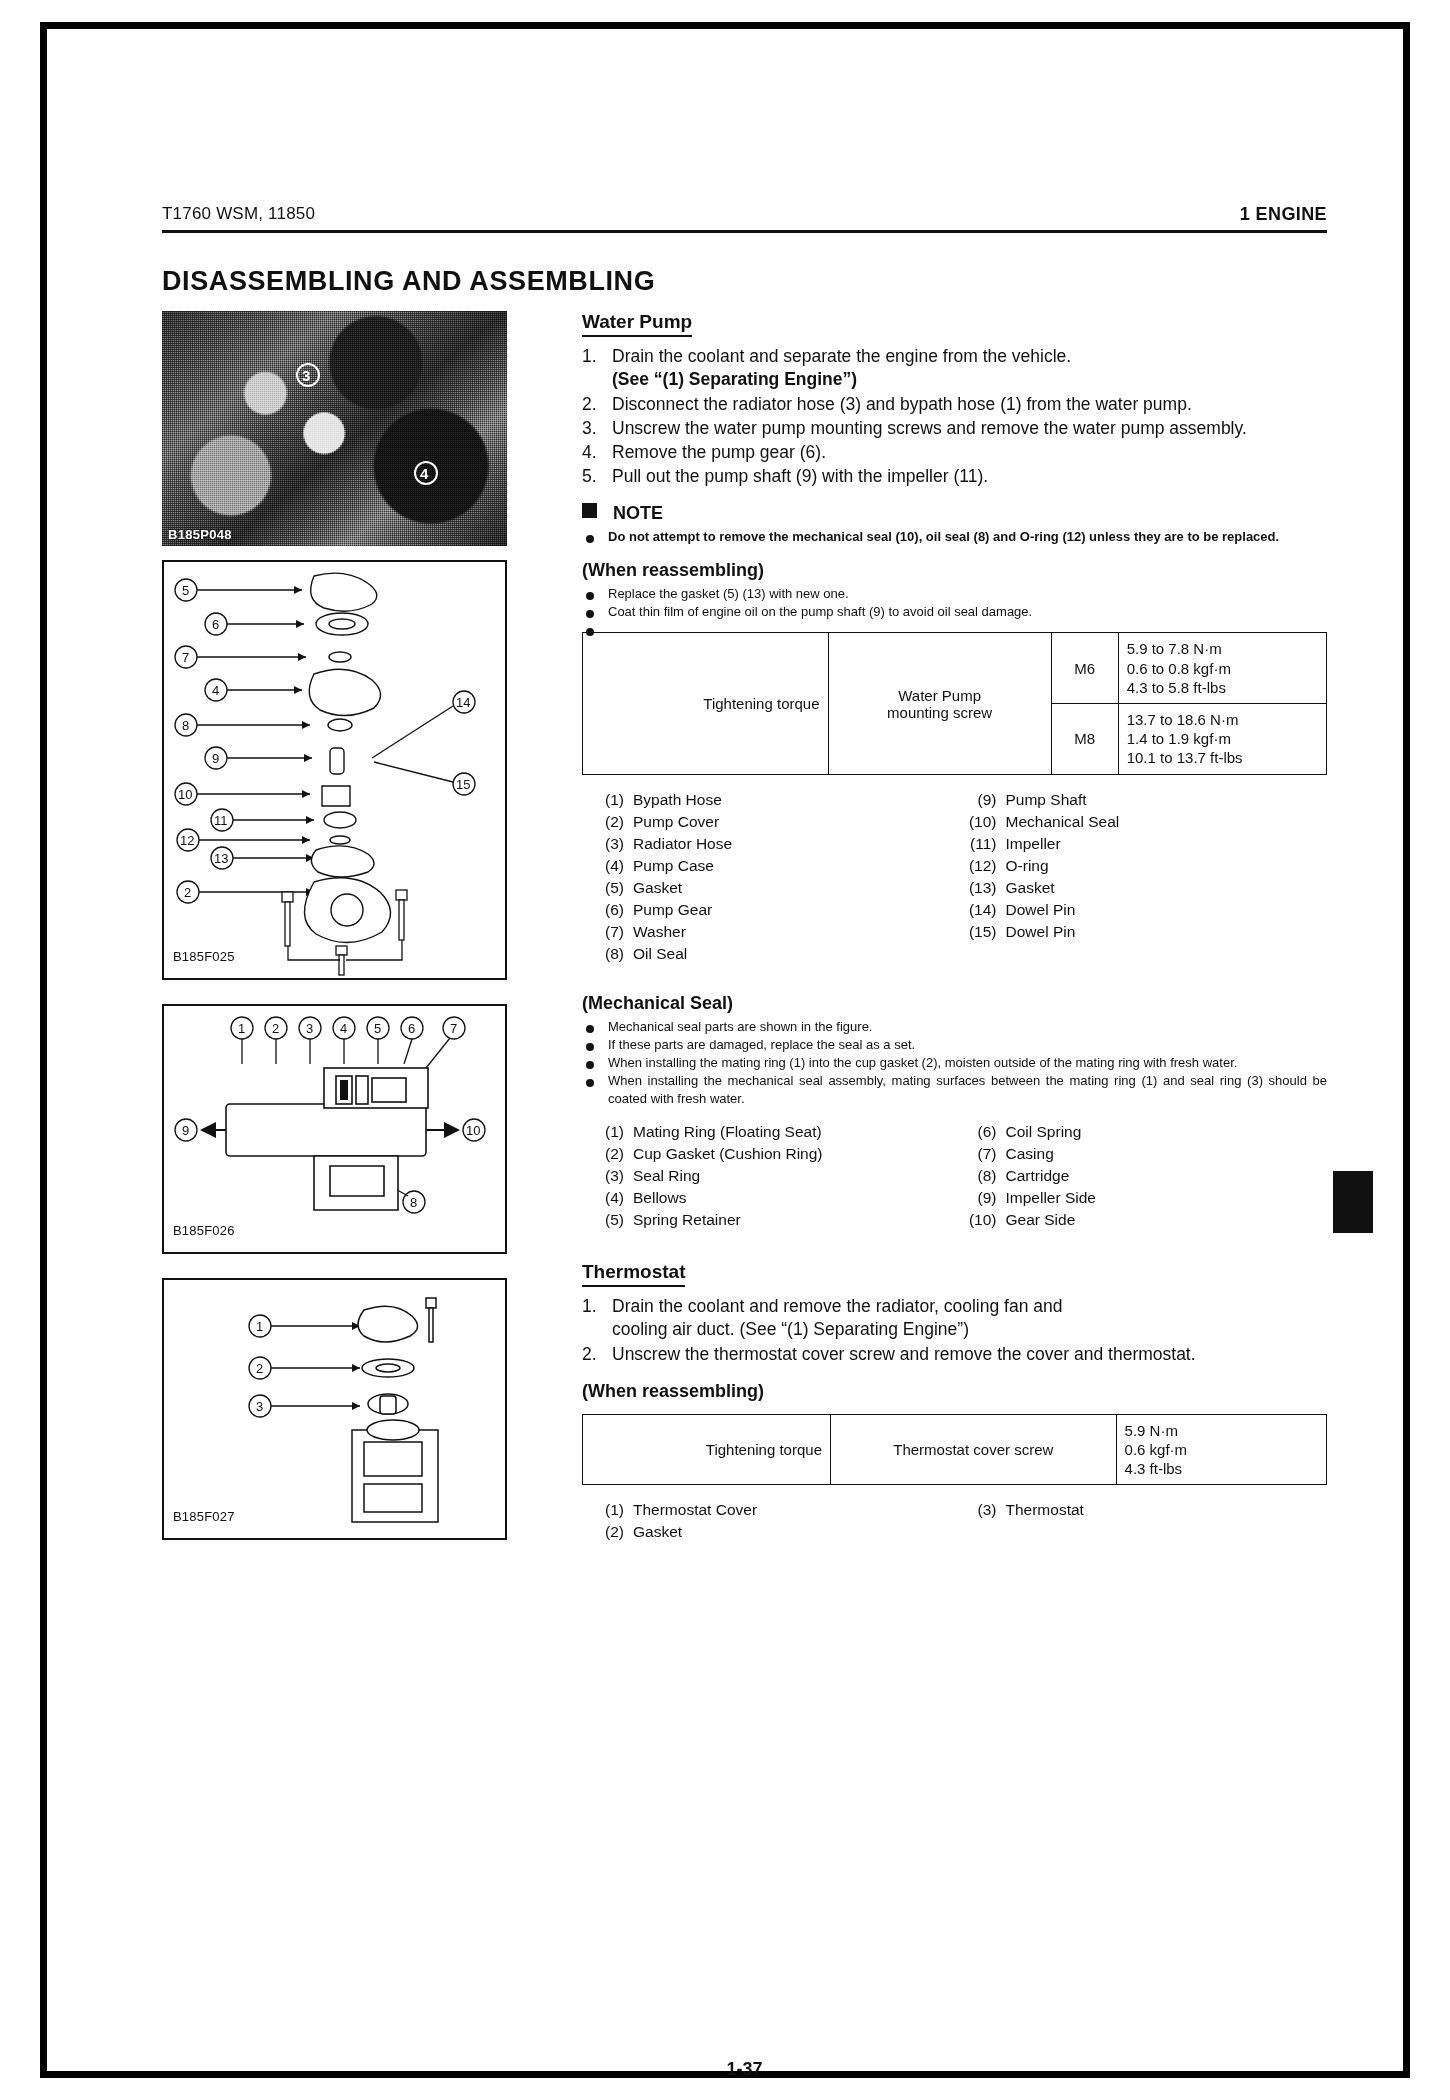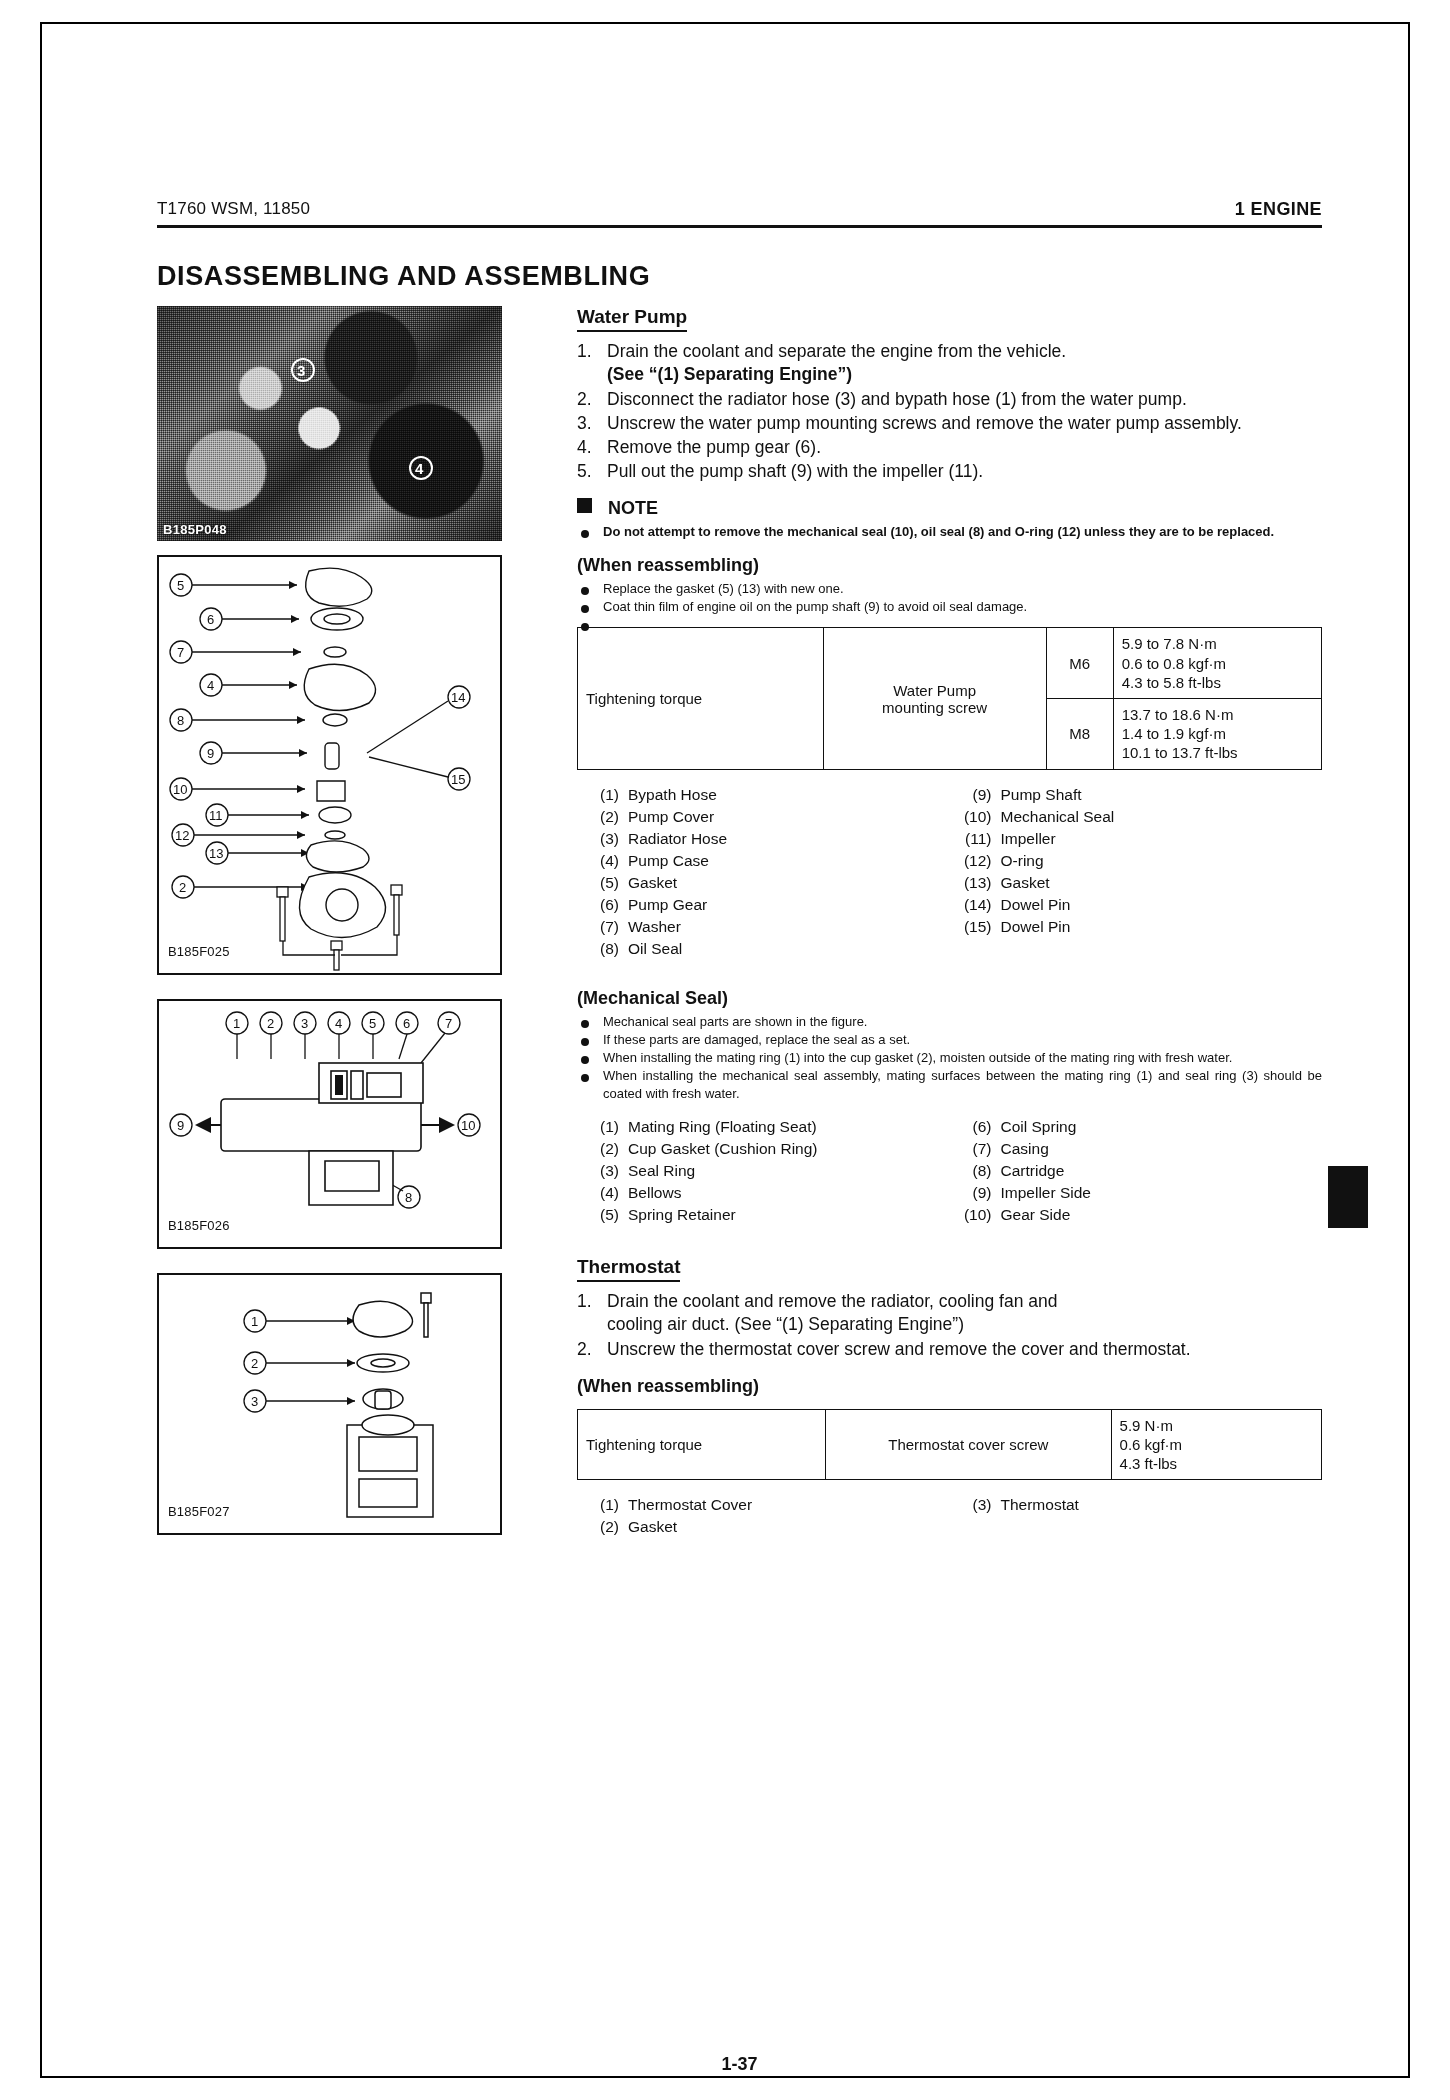--- a/index.html
+++ b/index.html
@@ -3,21 +3,21 @@
 <meta charset="utf-8">
 <style>
   html,body{margin:0;padding:0;background:#9a9a9a;}
   body{font-family:"Liberation Sans",sans-serif;}
   .page{
     position:relative;width:1450px;height:2100px;background:#ffffff;margin:0 auto;
     box-sizing:border-box;overflow:hidden;
   }
   .sheet{
     position:absolute;left:40px;top:22px;width:1370px;height:2056px;
-    background:#fff;border:2px solid #000000;box-sizing:border-box;
+    background:#fff;border:7px solid #000000;box-sizing:border-box;
   }
   .content{position:absolute;left:115px;top:175px;width:1165px;}
 
   
   .hdr{position:relative;height:40px;}
   .hdr-left{position:absolute;left:0;top:0;font-size:17px;letter-spacing:.2px;color:#111;}
   .hdr-right{position:absolute;right:0;top:0;font-size:18px;font-weight:bold;color:#111;letter-spacing:.4px;}
   .hdr-rule{position:absolute;left:0;right:0;top:26px;height:3px;background:#111;}
 
   .maintitle{
@@ -74,21 +74,21 @@
     position:relative;padding-left:26px;font-size:13px;line-height:1.33;color:#111;margin-bottom:1px;
   }
   .bullets li .dot{position:absolute;left:4px;top:7px;width:8px;height:8px;border-radius:50%;background:#111;}
   .bullets.bold li{font-weight:bold;}
   .sechdr{margin-top:15px;font-size:18px;font-weight:bold;color:#111;}
   .just{text-align:justify;}
 
   
   table.torque{border-collapse:collapse;width:100%;margin-top:12px;font-size:15px;color:#111;}
   table.torque td{border:1.5px solid #111;padding:6px 8px;vertical-align:middle;}
-  .tq-label{width:33%;text-align:left;}
+  .tq-label{width:33%;text-align:right;}
   .tq-item{width:30%;text-align:center;}
   .tq-size{width:9%;text-align:center;}
   .tq-val{width:28%;line-height:1.28;}
 
   
   .legend{display:flex;margin-top:14px;font-size:15.5px;color:#111;}
   .legend .lcol{width:50%;}
   .legend .lrow{display:flex;line-height:1.42;}
   .legend .lnum{width:42px;text-align:right;padding-right:9px;flex:none;}
   .pagenum{position:absolute;left:0;right:0;bottom:-58px;text-align:center;font-size:18px;font-weight:bold;color:#111;}

